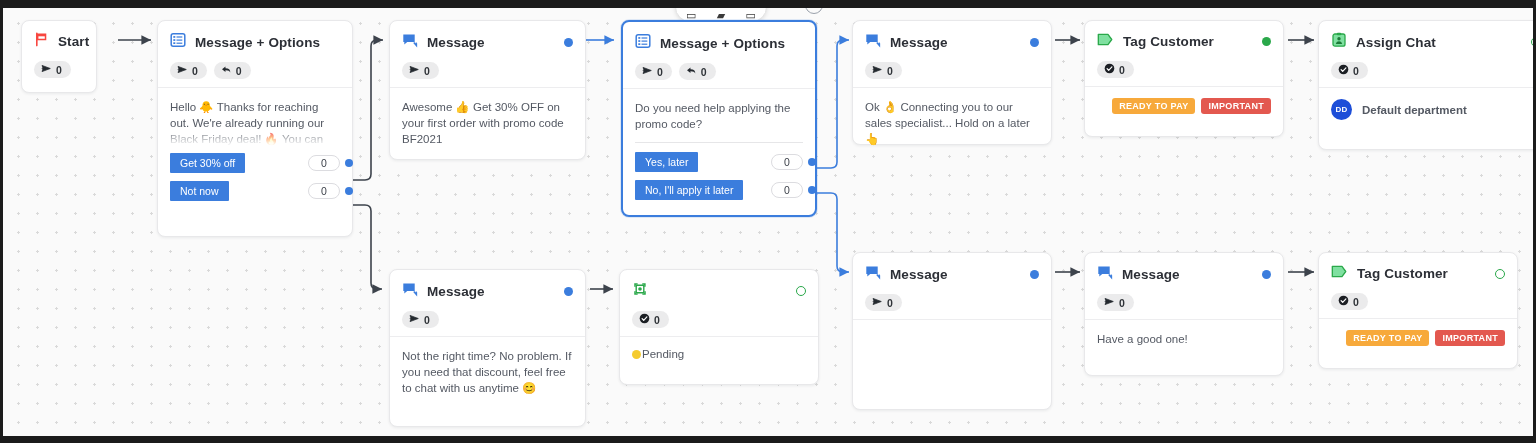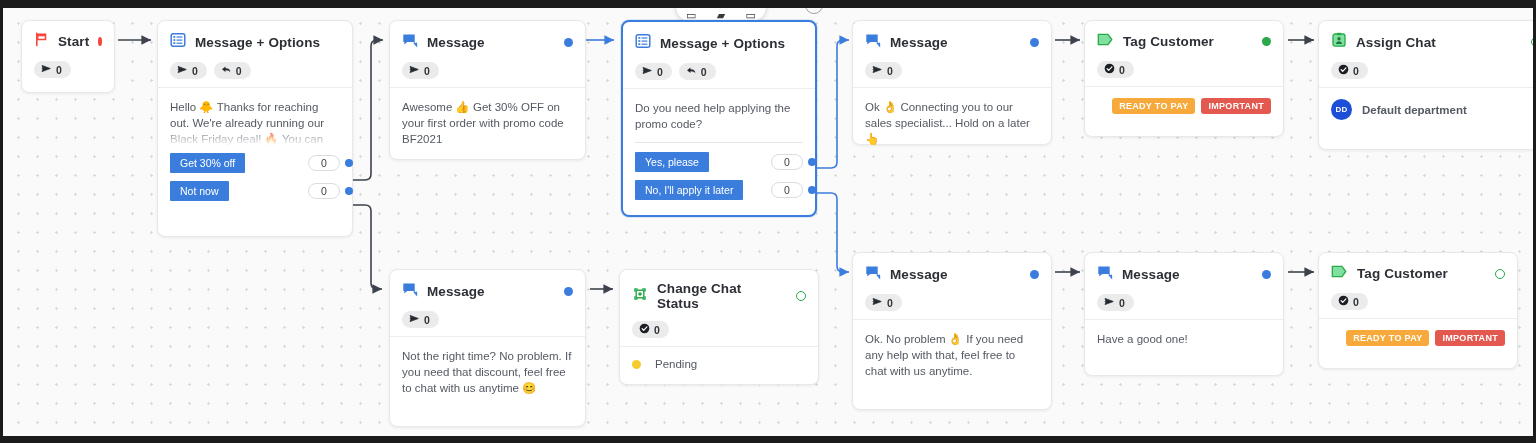--- a/index.html
+++ b/index.html
@@ -70,21 +70,21 @@
     min-width:20px;text-align:center;font-size:10.5px;color:#3a3f48;
     padding:1px 5px;background:#fff;
   }
   .opt-port{position:absolute;right:-13px;width:8px;height:8px;border-radius:50%;background:#3b7ddd;}
 
   .tags{display:flex;gap:6px;justify-content:flex-end;}
   .tag{
     color:#ffffff;font-size:9px;font-weight:700;letter-spacing:.3px;
     padding:3px 7px;border-radius:3px;
   }
-  .status-row{display:flex;align-items:center;gap:14px;}
+  .status-row{display:flex;align-items:center;gap:1px;}
   .status-dot{width:9px;height:9px;border-radius:50%;}
   .status-label{font-size:11.5px;color:#545963;}
   .dept-row{display:flex;align-items:center;gap:10px;}
   .avatar{
     width:21px;height:21px;border-radius:50%;background:#1d4ed8;color:#fff;
     font-size:8px;font-weight:700;display:flex;align-items:center;justify-content:center;
     letter-spacing:.2px;
   }
   .dept-label{font-size:11.5px;color:#545963;font-weight:600;}
 
@@ -132,21 +132,21 @@
     </g>
   </svg>
 
   <div id="toolbar">
     <span class="tb">▭</span>
     <span class="tb">▰</span>
     <span class="tb">▭</span>
   </div>
   <div id="help-icon">?</div>
 
-  <div class="node" style="left:18px;top:12px;width:94px;height:73px;">
+  <div class="node" style="left:18px;top:12px;width:76px;height:73px;">
     <div class="node-head">
       <div class="node-title-row">
         <span>
           <svg width="15" height="15" viewBox="0 0 16 16">
               <path d="M3 1.5v13" stroke="#f8463f" stroke-width="1.7" stroke-linecap="round" fill="none"></path>
               <path d="M3.9 2.4h8.4v5.6H3.9z" fill="none" stroke="#f8463f" stroke-width="1.6"></path>
               <path d="M3.9 2.4h8.4v2.2H3.9z" fill="#f8463f"></path>
             </svg>
         </span>
         <span class="node-title">Start</span>
@@ -269,21 +269,21 @@
               </svg></span>
           <span>0</span>
         </span>
       </div>
     </div>
     <div class="node-divider"></div>
     <div class="node-body">
       <div class="msg-text">Do you need help applying the promo code?</div>
       <div class="opt-sep"></div>
       <div class="opt-row">
-        <span class="chip">Yes, please</span>
+        <span class="chip">Yes, later</span>
         <span class="opt-count">0</span>
         <span class="opt-port"></span>
       </div>
       <div class="opt-row">
         <span class="chip">No, I'll apply it later</span>
         <span class="opt-count">0</span>
         <span class="opt-port"></span>
       </div>
     </div>
   </div>
@@ -409,21 +409,20 @@
     <div class="node-head">
       <div class="node-title-row">
         <span>
           <svg width="16" height="16" viewBox="0 0 16 16">
               <path d="M3 5.2V3.1h2.1M13 10.8v2.1h-2.1" stroke="#2aa84a" stroke-width="1.5" fill="none" stroke-linecap="round"></path>
               <rect x="4.2" y="4.3" width="7.6" height="7.4" rx="1.2" fill="none" stroke="#2aa84a" stroke-width="1.4"></rect>
               <circle cx="8" cy="8" r="1.8" fill="#2aa84a"></circle>
               <path d="M10.8 3.1h2.1v2.1M5.1 12.9H3v-2.1" stroke="#2aa84a" stroke-width="1.5" fill="none" stroke-linecap="round"></path>
             </svg>
         </span>
-        <span class="node-title">Change Chat Status</span>
         <span class="head-dot hollow"></span>
       </div>
       <div class="badges">
         <span class="badge">
           <span><svg width="11" height="11" viewBox="0 0 16 16">
                 <circle cx="8" cy="8" r="7" fill="#1c1f24"></circle>
                 <path d="M4.5 8.3l2.3 2.3 4.7-5" stroke="#fff" stroke-width="1.7" fill="none" stroke-linecap="round" stroke-linejoin="round"></path>
               </svg></span>
           <span>0</span>
         </span>
@@ -453,23 +452,20 @@
       <div class="badges">
         <span class="badge">
           <span><svg width="11" height="11" viewBox="0 0 16 16">
                 <path d="M1 8h6M1.5 3.5L13.5 8 1.5 12.5 3 8z" fill="#24292f" stroke="#24292f" stroke-width="1.1" stroke-linejoin="round"></path>
               </svg></span>
           <span>0</span>
         </span>
       </div>
     </div>
     <div class="node-divider"></div>
-    <div class="node-body">
-      <div class="msg-text">Ok. No problem 👌 If you need any help with that, feel free to chat with us anytime.</div>
-    </div>
   </div>
 
   <div class="node" style="left:1081px;top:244px;width:200px;height:124px;">
     <div class="node-head">
       <div class="node-title-row">
         <span>
           <svg width="16" height="16" viewBox="0 0 16 16">
               <path d="M1.3 2.4h11.4v7.6H5.2L2.3 12.6V10H1.3z" fill="#3b7ddd"></path>
               <path d="M11.8 10.4l2.6 3v-2.2h.4" stroke="#3b7ddd" stroke-width="1.5" fill="none"></path>
             </svg>

